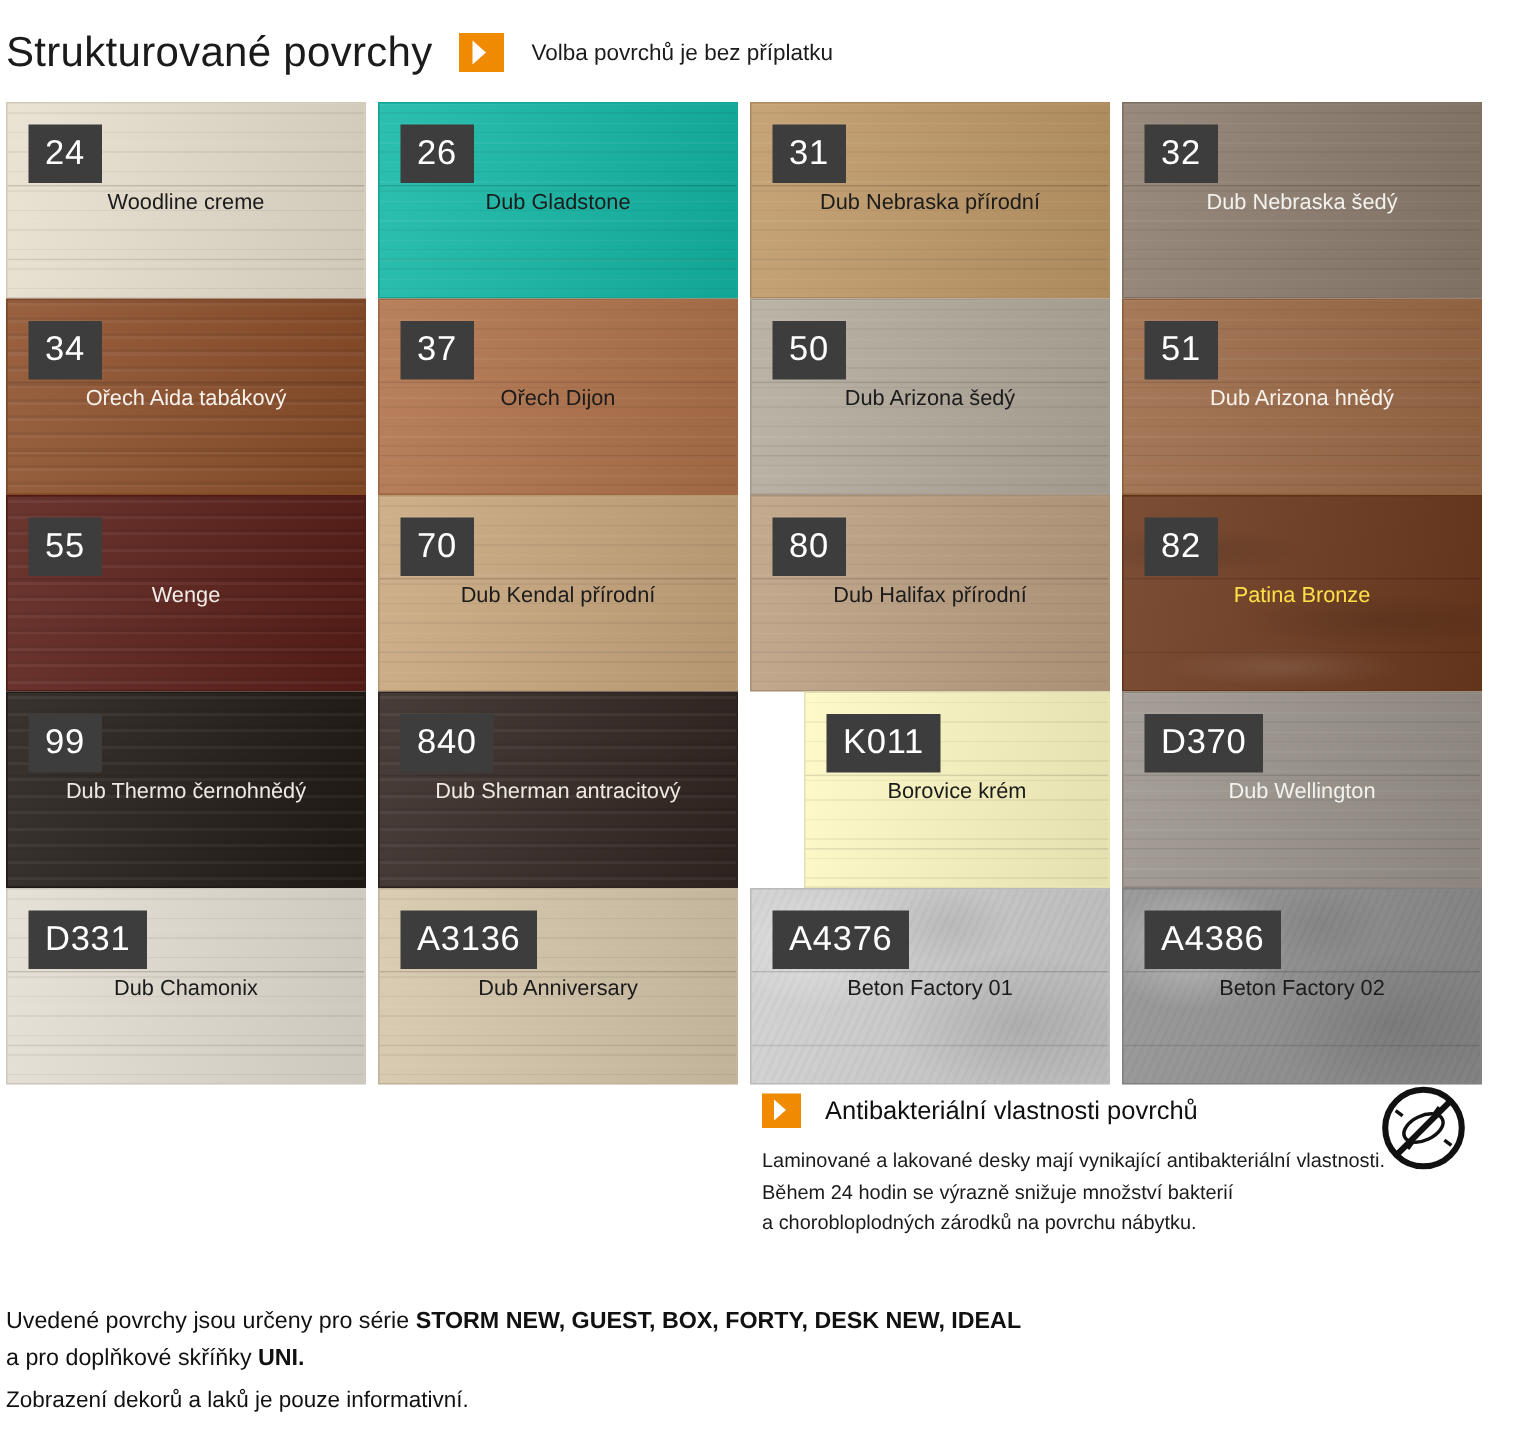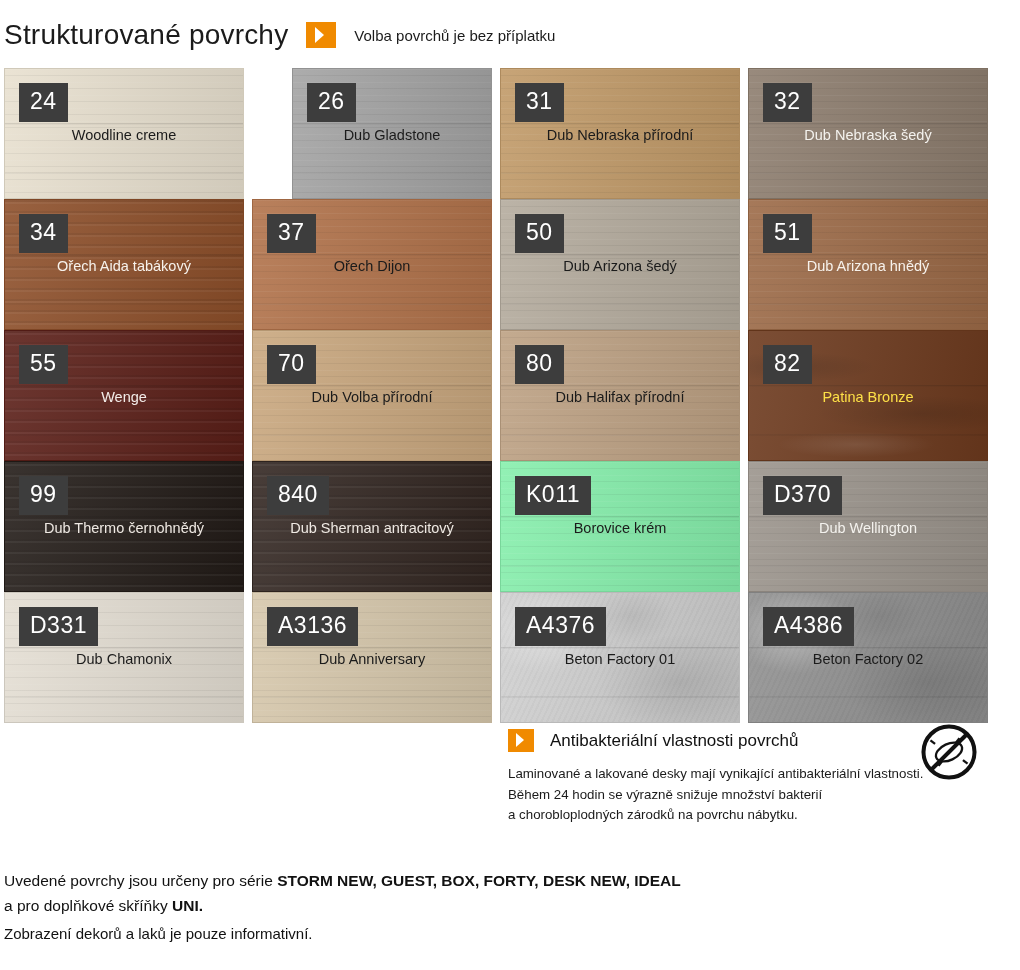--- a/index.html
+++ b/index.html
@@ -191,21 +191,21 @@
   </div>
 
   <div class="grid" id="swatch-grid">
       <div class="swatch" style="background: rgb(232, 224, 207);">
         <div class="tex wood-lines"></div>
         <div class="tex plank-sep"></div>
         <div class="tex shade"></div>
         <div class="code">24</div>
         <div class="name" style="color: rgb(27, 27, 27);">Woodline creme</div>
       </div>
-      <div class="swatch" style="background: #a3a3a3; margin-left: 40px;">
+      <div class="swatch" style="background: #14b8a6;">
         <div class="tex wood-lines"></div>
         <div class="tex plank-sep"></div>
         <div class="tex shade"></div>
         <div class="code">26</div>
         <div class="name" style="color: rgb(27, 27, 27);">Dub Gladstone</div>
       </div>
       <div class="swatch" style="background: rgb(193, 154, 104);">
         <div class="tex wood-lines"></div>
         <div class="tex plank-sep"></div>
         <div class="tex shade"></div>
@@ -252,21 +252,21 @@
         <div class="tex plank-sep"></div>
         <div class="tex shade"></div>
         <div class="code">55</div>
         <div class="name" style="color: rgb(243, 236, 232);">Wenge</div>
       </div>
       <div class="swatch" style="background: rgb(201, 167, 126);">
         <div class="tex wood-lines"></div>
         <div class="tex plank-sep"></div>
         <div class="tex shade"></div>
         <div class="code">70</div>
-        <div class="name" style="color: rgb(27, 27, 27);">Dub Volba přírodní</div>
+        <div class="name" style="color: rgb(27, 27, 27);">Dub Kendal přírodní</div>
       </div>
       <div class="swatch" style="background: rgb(189, 161, 131);">
         <div class="tex wood-lines"></div>
         <div class="tex plank-sep"></div>
         <div class="tex shade"></div>
         <div class="code">80</div>
         <div class="name" style="color: rgb(27, 27, 27);">Dub Halifax přírodní</div>
       </div>
       <div class="swatch" style="background: rgb(109, 58, 30);">
         <div class="tex blotch"></div>
@@ -282,21 +282,21 @@
         <div class="code">99</div>
         <div class="name" style="color: rgb(239, 233, 227);">Dub Thermo černohnědý</div>
       </div>
       <div class="swatch" style="background: rgb(51, 39, 34);">
         <div class="tex wood-lines2"></div>
         <div class="tex plank-sep"></div>
         <div class="tex shade"></div>
         <div class="code">840</div>
         <div class="name" style="color: rgb(239, 233, 227);">Dub Sherman antracitový</div>
       </div>
-      <div class="swatch" style="background: #86efac;">
+      <div class="swatch" style="background: #fef9c3; margin-left: 36px;">
         <div class="tex wood-lines"></div>
         <div class="tex plank-sep"></div>
         <div class="tex shade"></div>
         <div class="code">K011</div>
         <div class="name" style="color: rgb(27, 27, 27);">Borovice krém</div>
       </div>
       <div class="swatch" style="background: rgb(155, 148, 140);">
         <div class="tex wood-lines"></div>
         <div class="tex plank-sep"></div>
         <div class="tex shade"></div>

